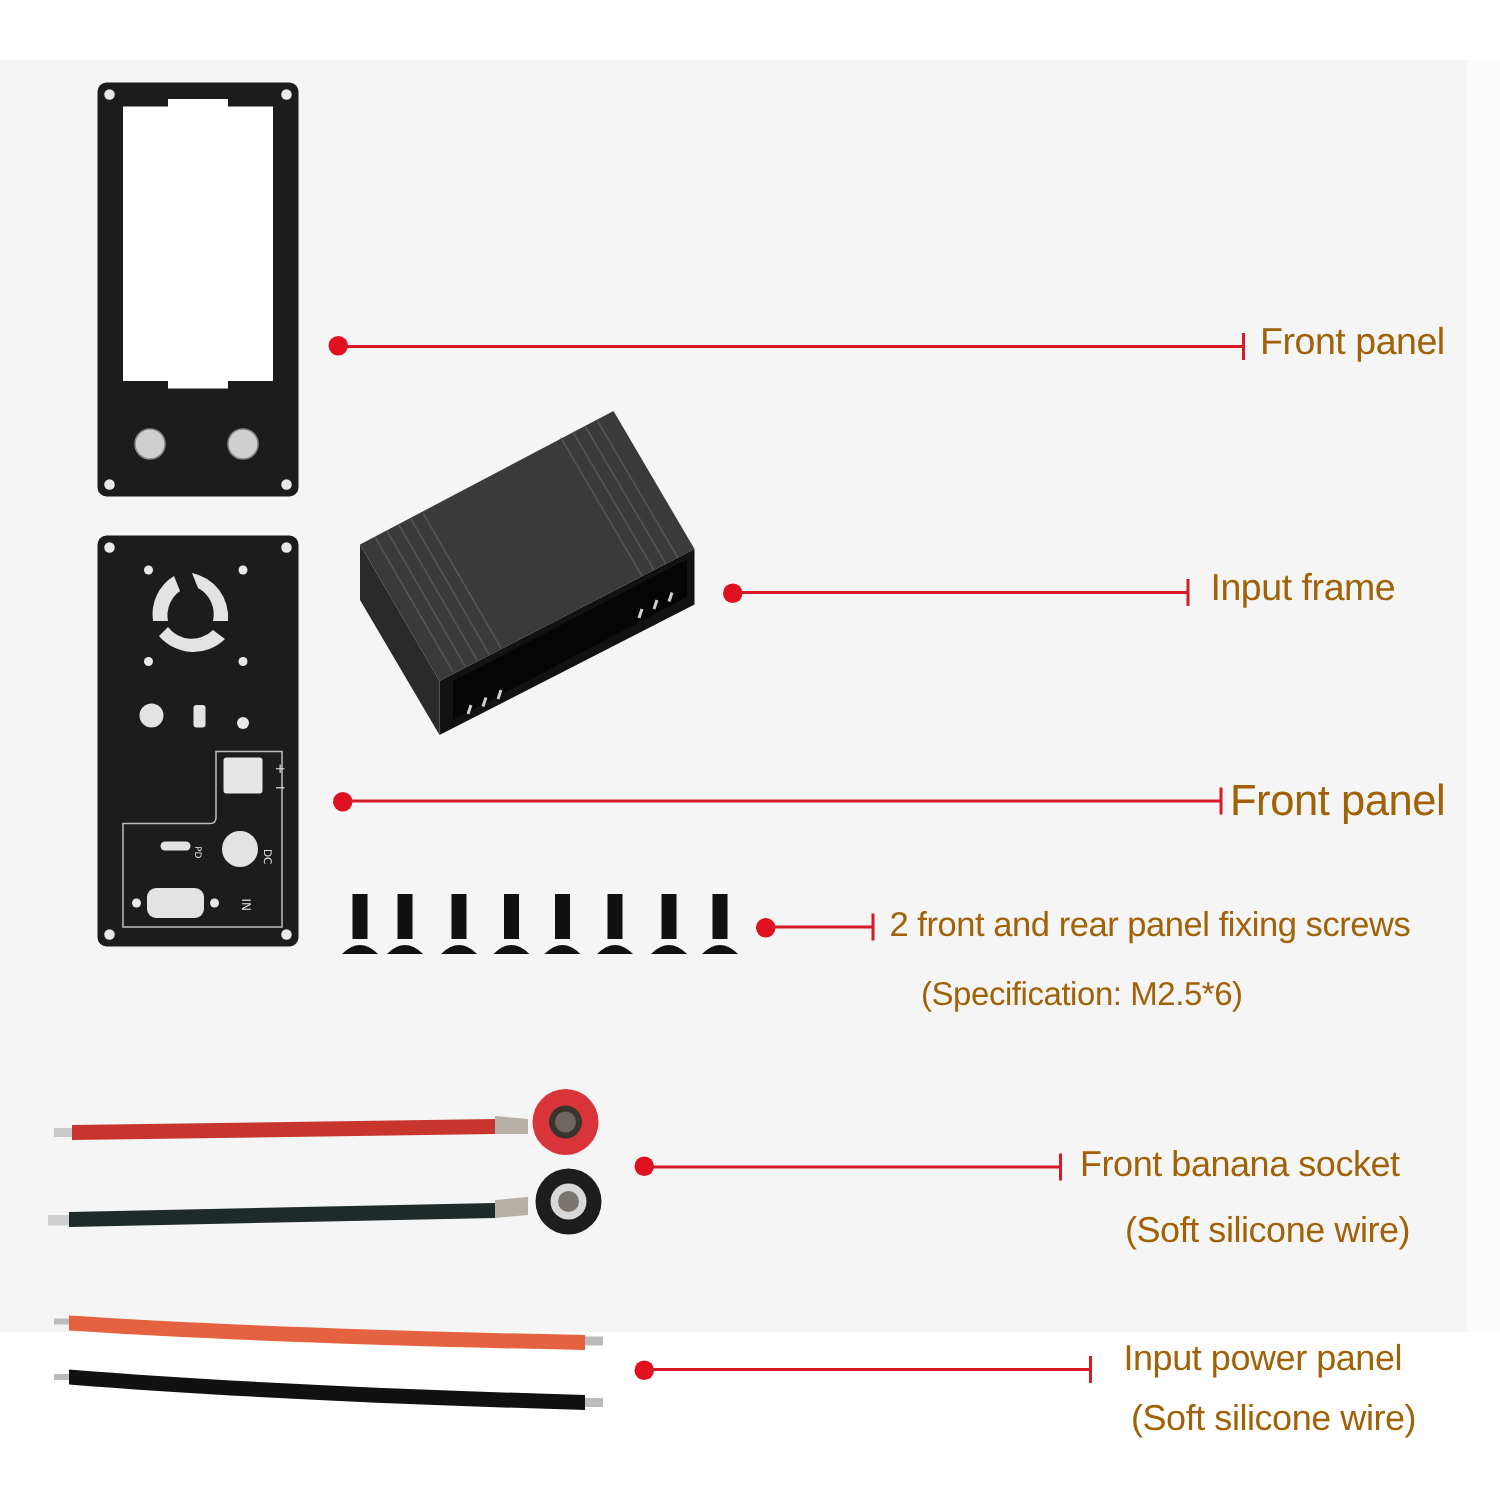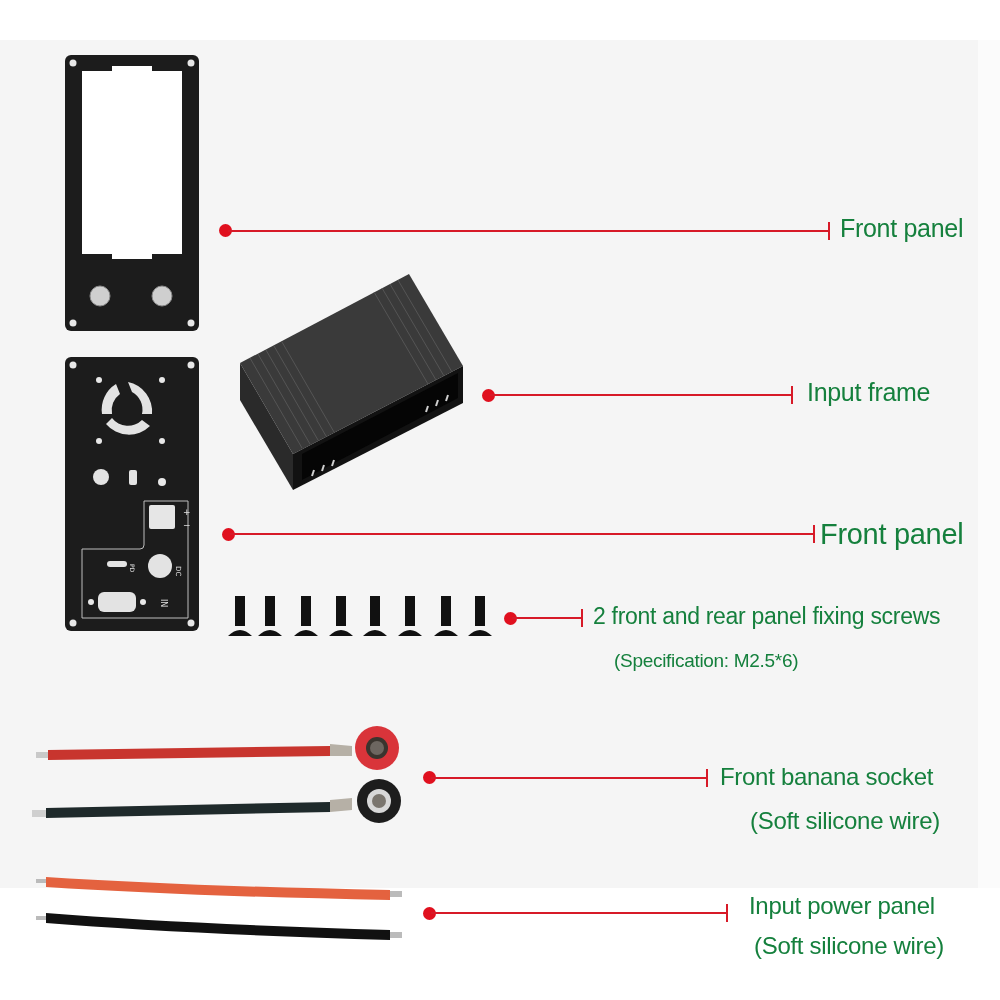--- a/index.html
+++ b/index.html
@@ -5,21 +5,21 @@
   html, body { margin:0; padding:0; }
   body { width:1000px; height:1000px; position:relative; overflow:hidden; background:#ffffff; font-family:"DejaVu Sans", sans-serif; }
   .bg-top { position:absolute; left:0; top:0; width:1000px; height:40px; background:#ffffff; }
   .bg-mid { position:absolute; left:0; top:40px; width:1000px; height:848px; background:#f5f5f5; }
   .bg-strip { position:absolute; left:978px; top:40px; width:22px; height:848px; background:#fbfbfb; }
   .bg-bottom { position:absolute; left:0; top:888px; width:1000px; height:112px; background:#ffffff; }
 
   .callout-dot { position:absolute; width:13px; height:13px; border-radius:50%; background:#e0101e; }
   .callout-line { position:absolute; height:2px; background:#d71a28; }
   .callout-tick { position:absolute; width:2px; height:18px; background:#d71a28; }
-  .label { position:absolute; color:#15803d; font-family:"Liberation Sans", sans-serif; white-space:nowrap; letter-spacing:-0.3px; }
+  .label { position:absolute; color:#a16207; font-family:"Liberation Sans", sans-serif; white-space:nowrap; letter-spacing:-0.3px; }
 
   .part { position:absolute; }
 </style>
 </head>
 <body>
 
 <div class="bg-top"></div>
 <div class="bg-mid"></div>
 <div class="bg-strip"></div>
 <div class="bg-bottom"></div>
@@ -170,21 +170,21 @@
 
 <div class="callout-dot" style="left:222px;top:528px"></div>
 <div class="callout-line" style="left:230px;top:533px;width:584px"></div>
 <div class="callout-tick" style="left:813px;top:525px"></div>
 <div class="label" style="left:820px;top:518px;font-size:29px">Front panel</div>
 
 <div class="callout-dot" style="left:504px;top:612px"></div>
 <div class="callout-line" style="left:512px;top:617px;width:70px"></div>
 <div class="callout-tick" style="left:581px;top:609px"></div>
 <div class="label" style="left:593px;top:603px;font-size:23px">2 front and rear panel fixing screws</div>
-<div class="label" style="left:614px;top:650px;font-size:19px">(Specification: M2.5*6)</div>
+<div class="label" style="left:614px;top:650px;font-size:22px">(Specification: M2.5*6)</div>
 
 <div class="callout-dot" style="left:423px;top:771px"></div>
 <div class="callout-line" style="left:431px;top:777px;width:276px"></div>
 <div class="callout-tick" style="left:706px;top:769px"></div>
 <div class="label" style="left:720px;top:763px;font-size:24px">Front banana socket</div>
 <div class="label" style="left:750px;top:807px;font-size:24px">(Soft silicone wire)</div>
 
 <div class="callout-dot" style="left:423px;top:907px"></div>
 <div class="callout-line" style="left:431px;top:912px;width:296px"></div>
 <div class="callout-tick" style="left:726px;top:904px"></div>

